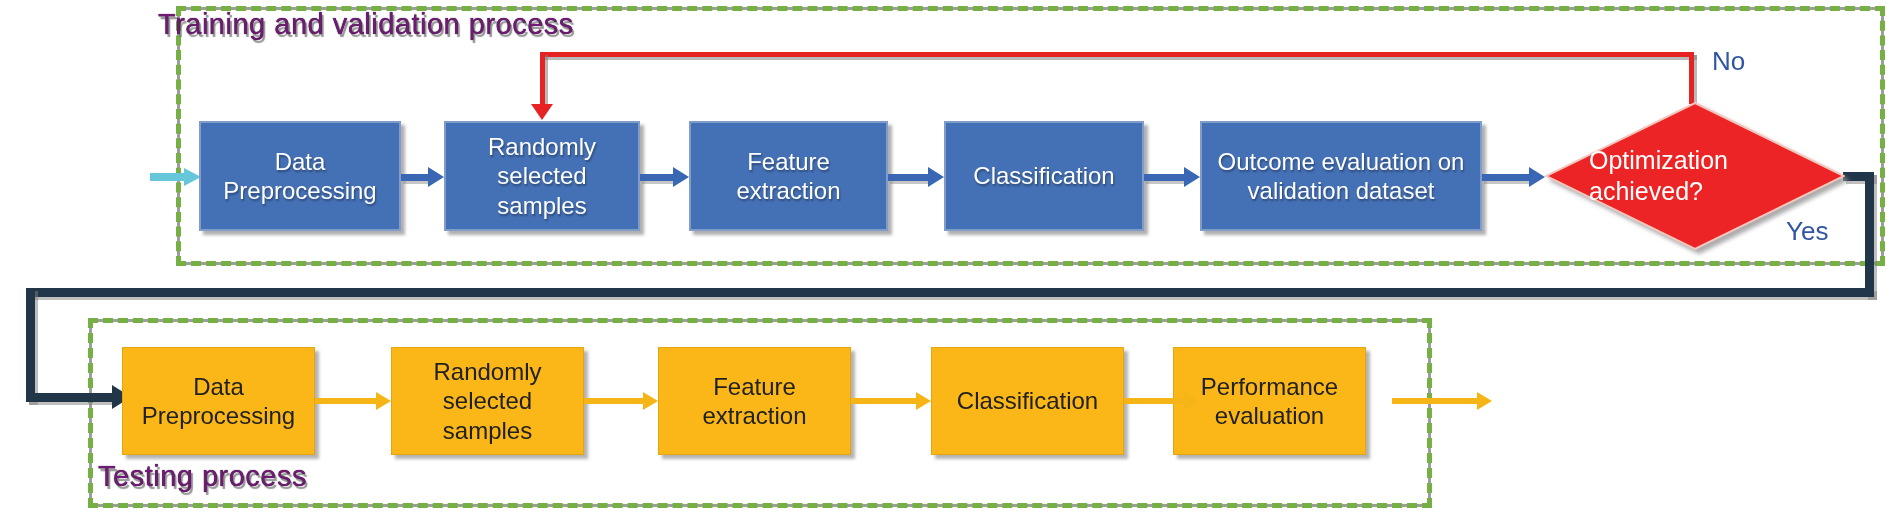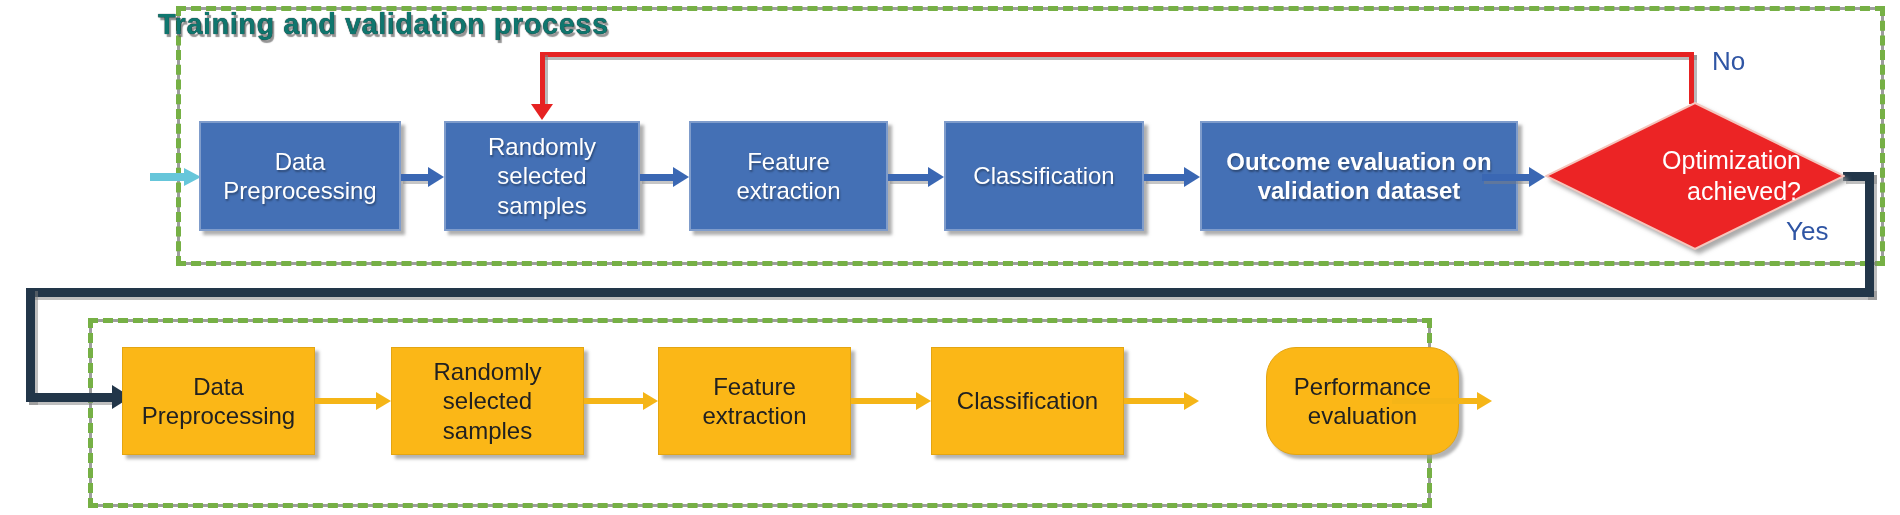--- a/index.html
+++ b/index.html
@@ -6,21 +6,21 @@
   .canvas{
     position:relative;width:1900px;height:515px;background:#ffffff;overflow:hidden;
     font-family:"Liberation Sans","DejaVu Sans",sans-serif;
   }
   
   .dash-frame{position:absolute;z-index:1;}
   .dash-frame .gray{position:absolute;inset:1px;border:3px solid #9d9d9d;}
   .dash-frame .green{position:absolute;inset:0;border:5px dashed #76b045;}
   
   .section-title{
-    position:absolute;z-index:4;font-size:29px;font-weight:bold;color:#0f766e;
+    position:absolute;z-index:4;font-size:29px;font-weight:normal;color:#701a75;
     letter-spacing:.5px;white-space:nowrap;
     text-shadow:0 0 1px #000,2px 3px 1px rgba(90,90,90,.65);
   }
   .feedback-title{
     position:absolute;z-index:4;font-size:28px;color:#3b62ad;font-weight:bold;
     text-align:center;white-space:nowrap;
     text-shadow:-1px -4px 0 rgba(145,145,145,.85);
   }
   
   .box{
@@ -41,21 +41,21 @@
   .terminal{
     position:absolute;z-index:3;background:#a7dbe6;border-radius:45px;
     display:flex;align-items:center;justify-content:center;
     font-size:30px;color:#a5242a;box-shadow:4px -3px 3px rgba(160,160,160,.7),4px 4px 3px rgba(160,160,160,.7);
   }
   
   .diamond{position:absolute;z-index:3;left:1545px;top:102px;width:300px;height:148px;
     filter:drop-shadow(4px 4px 2px rgba(150,150,150,.8));}
   .diamond .label{
     position:absolute;inset:0;display:flex;align-items:center;justify-content:center;
-    text-align:right;color:#fff;font-size:25px;line-height:1.25;padding:0 44px;box-sizing:border-box;
+    text-align:left;color:#fff;font-size:25px;line-height:1.25;padding:0 44px;box-sizing:border-box;
   }
   
   .seg{position:absolute;}
   .seg.red{background:#e62222;z-index:2;box-shadow:3px 3px 0 rgba(128,128,128,.55);}
   .seg.navy{background:#223649;z-index:2;box-shadow:3px 3px 0 rgba(128,128,128,.5);}
   .seg.blue{background:#3a67b3;z-index:3;box-shadow:2px 3px 0 rgba(128,128,128,.45);}
   .seg.cyan{background:#66c6da;z-index:3;}
   .seg.yellow{background:#f5b517;z-index:3;}
   .tri{position:absolute;width:0;height:0;z-index:3;}
   
@@ -69,20 +69,21 @@
   <div class="dash-frame" style="left:176px;top:6px;width:1709px;height:260px;">
     <div class="gray"></div>
     <div class="green"></div>
   </div>
   <div class="dash-frame" style="left:88px;top:318px;width:1344px;height:190px;">
     <div class="gray"></div>
     <div class="green"></div>
   </div>
 
   <div class="section-title" style="left:158px;top:8px;">Training and validation process</div>
+  <div class="section-title" style="left:98px;top:460px;">Testing process</div>
 
 
   <div class="seg red" style="left:540px;top:52px;width:1154px;height:5px;"></div>
   <div class="seg red" style="left:1689px;top:52px;width:5px;height:52px;"></div>
   <div class="seg red" style="left:540px;top:52px;width:5px;height:54px;"></div>
   <div class="tri" style="left:531px;top:104px;border-left:11px solid transparent;border-right:11px solid transparent;border-top:16px solid #e62222;"></div>
 
   <div class="seg navy" style="left:1843px;top:172px;width:31px;height:9px;"></div>
   <div class="seg navy" style="left:1865px;top:172px;width:9px;height:125px;"></div>
   <div class="seg navy" style="left:26px;top:288px;width:1848px;height:9px;"></div>
@@ -101,21 +102,21 @@
   </div>
   <div class="box blue" style="left:444px;width:196px;">
     <span>Randomly selected samples</span>
   </div>
   <div class="box blue" style="left:689px;width:199px;">
     <span>Feature extraction</span>
   </div>
   <div class="box blue" style="left:944px;width:200px;">
     <span>Classification</span>
   </div>
-  <div class="box blue" style="left:1200px;width:318px;font-weight:bold;">
+  <div class="box blue" style="left:1200px;width:282px;">
     <span>Outcome evaluation on validation dataset</span>
   </div>
 
   <div class="seg blue" style="left:401px;top:174px;width:28px;height:7px;"></div>
   <div class="tri" style="left:428px;top:167px;border-top:10px solid transparent;border-bottom:10px solid transparent;border-left:16px solid #3a67b3;"></div>
   <div class="seg blue" style="left:640px;top:174px;width:33px;height:7px;"></div>
   <div class="tri" style="left:673px;top:167px;border-top:10px solid transparent;border-bottom:10px solid transparent;border-left:16px solid #3a67b3;"></div>
   <div class="seg blue" style="left:888px;top:174px;width:40px;height:7px;"></div>
   <div class="tri" style="left:928px;top:167px;border-top:10px solid transparent;border-bottom:10px solid transparent;border-left:16px solid #3a67b3;"></div>
   <div class="seg blue" style="left:1144px;top:174px;width:40px;height:7px;"></div>
@@ -135,21 +136,21 @@
   </div>
   <div class="box orange" style="left:391px;width:193px;">
     <span>Randomly selected samples</span>
   </div>
   <div class="box orange" style="left:658px;width:193px;">
     <span>Feature extraction</span>
   </div>
   <div class="box orange" style="left:931px;width:193px;">
     <span>Classification</span>
   </div>
-  <div class="box orange" style="left:1266px;width:193px;border-radius:30px;">
+  <div class="box orange" style="left:1173px;width:193px;">
     <span>Performance evaluation</span>
   </div>
 
   <div class="seg yellow" style="left:315px;top:398px;width:61px;height:6px;"></div>
   <div class="tri" style="left:376px;top:392px;border-top:9px solid transparent;border-bottom:9px solid transparent;border-left:15px solid #f5b517;"></div>
   <div class="seg yellow" style="left:584px;top:398px;width:59px;height:6px;"></div>
   <div class="tri" style="left:643px;top:392px;border-top:9px solid transparent;border-bottom:9px solid transparent;border-left:15px solid #f5b517;"></div>
   <div class="seg yellow" style="left:851px;top:398px;width:65px;height:6px;"></div>
   <div class="tri" style="left:916px;top:392px;border-top:9px solid transparent;border-bottom:9px solid transparent;border-left:15px solid #f5b517;"></div>
   <div class="seg yellow" style="left:1124px;top:398px;width:60px;height:6px;"></div>

